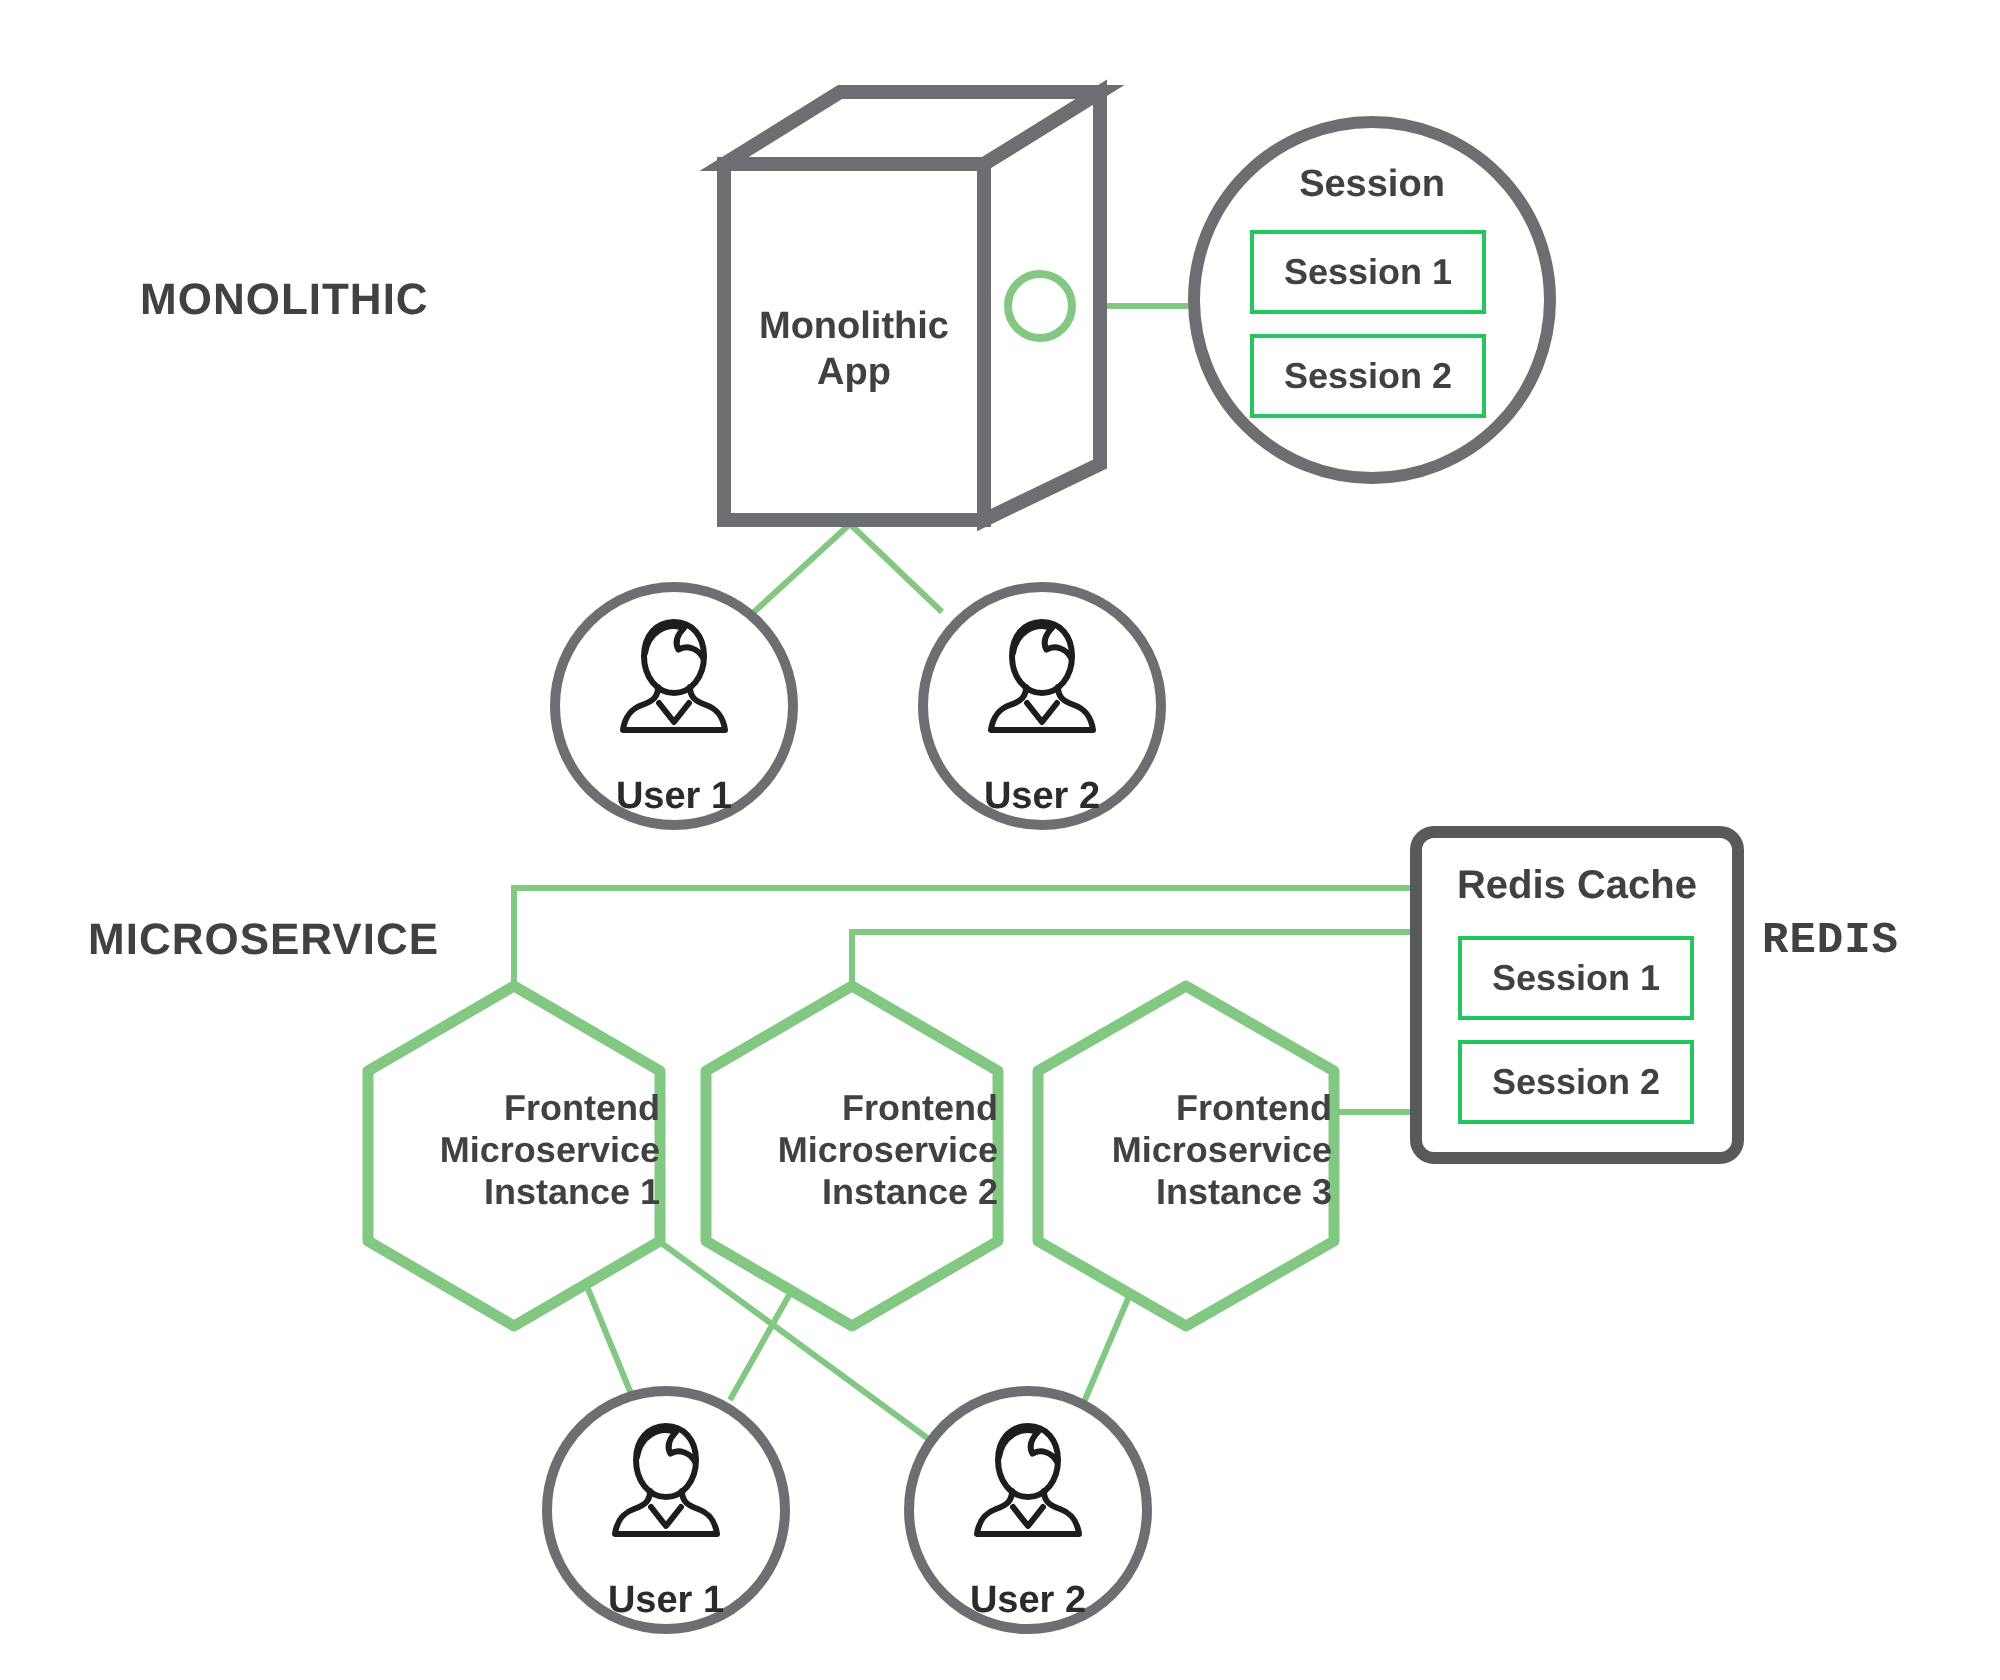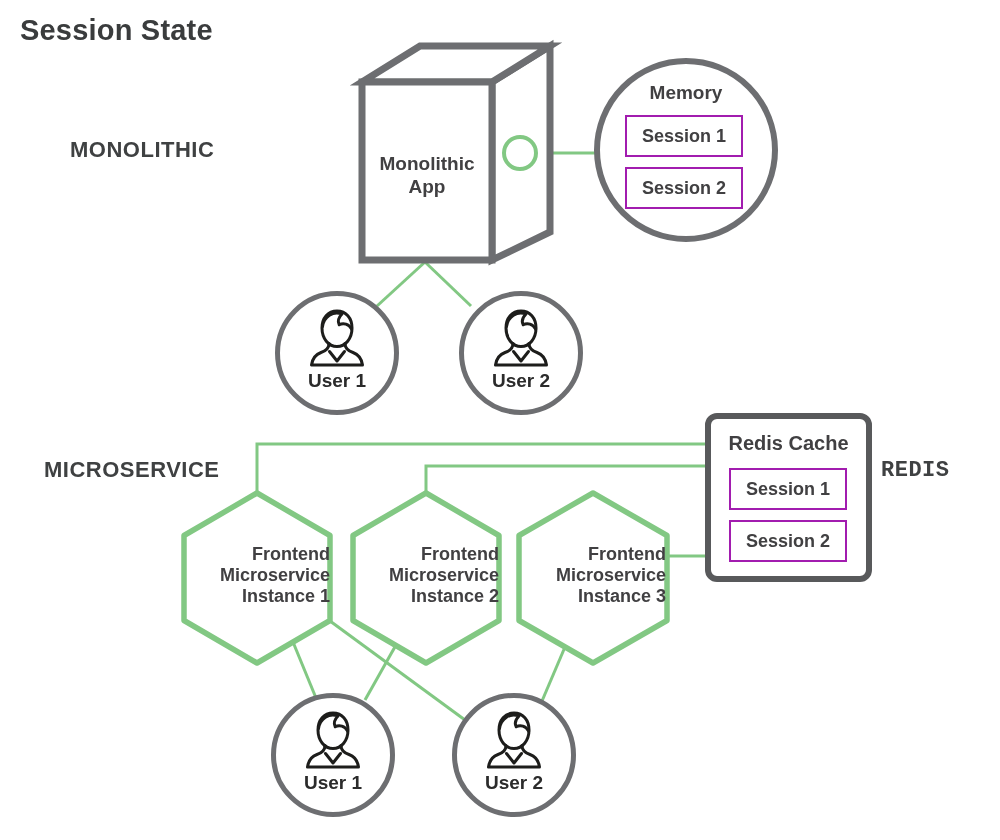--- a/index.html
+++ b/index.html
@@ -27,21 +27,21 @@
   .redis-box {
     position: absolute; z-index: 2;
     width: 167px; height: 169px;
     border: 6px solid #58595b;
     border-radius: 12px;
     background: #ffffff;
   }
   .session-box {
     position: absolute; z-index: 3;
     width: 118px; height: 42px;
-    border: 2px solid #a21caf;
+    border: 2px solid #22c55e;
     background: #ffffff;
     font-weight: bold; font-size: 18px; color: #414042;
     display: flex; align-items: center; justify-content: center;
   }
   .inner-title {
     position: absolute; z-index: 3;
     font-weight: bold; font-size: 19px; color: #414042;
     text-align: center;
   }
   .hex-label {
@@ -51,21 +51,21 @@
     color: #414042; white-space: pre-line;
   }
   .app-label {
     position: absolute; z-index: 2;
     width: 130px; text-align: center;
     font-weight: bold; font-size: 19px; line-height: 23px;
     color: #414042; white-space: pre-line;
   }
   .user-label {
     position: absolute; z-index: 3;
-    left: 0; right: 0; top: 74px;
+    left: 0; right: 0; top: 92px;
     text-align: center;
     font-weight: bold; font-size: 19px; color: #2b2b2b;
   }
   .person-svg { position: absolute; left: 50%; transform: translateX(-50%); top: 11px; }
 </style>
 </head>
 <body>
 
 <div class="canvas">
 
@@ -106,29 +106,28 @@
 
     <circle cx="520" cy="153" r="16" fill="#ffffff" stroke="#82c883" stroke-width="4"></circle>
 
     <g stroke="#82c883" stroke-width="5.5" fill="#ffffff" stroke-linejoin="round">
       <polygon points="257,493 330,535.5 330,620.5 257,663 184,620.5 184,535.5"></polygon>
       <polygon points="426,493 499,535.5 499,620.5 426,663 353,620.5 353,535.5"></polygon>
       <polygon points="593,493 667,535.5 667,620.5 593,663 519,620.5 519,535.5"></polygon>
     </g>
   </svg>
 
-  <div class="lbl page-title" style="left:20px; top:14px;">Session State</div>
 
   <div class="lbl section-label" style="left:70px; top:137px;">MONOLITHIC</div>
 
   <div class="app-label" style="left:362px; top:152px;">Monolithic
 App</div>
 
   <div class="circle-node memory-circle" style="left:594px; top:58px;"></div>
-  <div class="inner-title" style="left:614px; top:82px; width:144px;">Memory</div>
+  <div class="inner-title" style="left:614px; top:82px; width:144px;">Session</div>
   <div class="session-box" style="left:625px; top:115px;">Session 1</div>
   <div class="session-box" style="left:625px; top:167px;">Session 2</div>
 
   <div class="circle-node user-circle" style="left:275px; top:291px;">
     <svg class="person-svg" width="60" height="64" viewBox="0 0 60 64">
         <use href="#icon-person"></use>
       </svg>
     <div class="user-label">User 1</div>
   </div>
   <div class="circle-node user-circle" style="left:459px; top:291px;">

